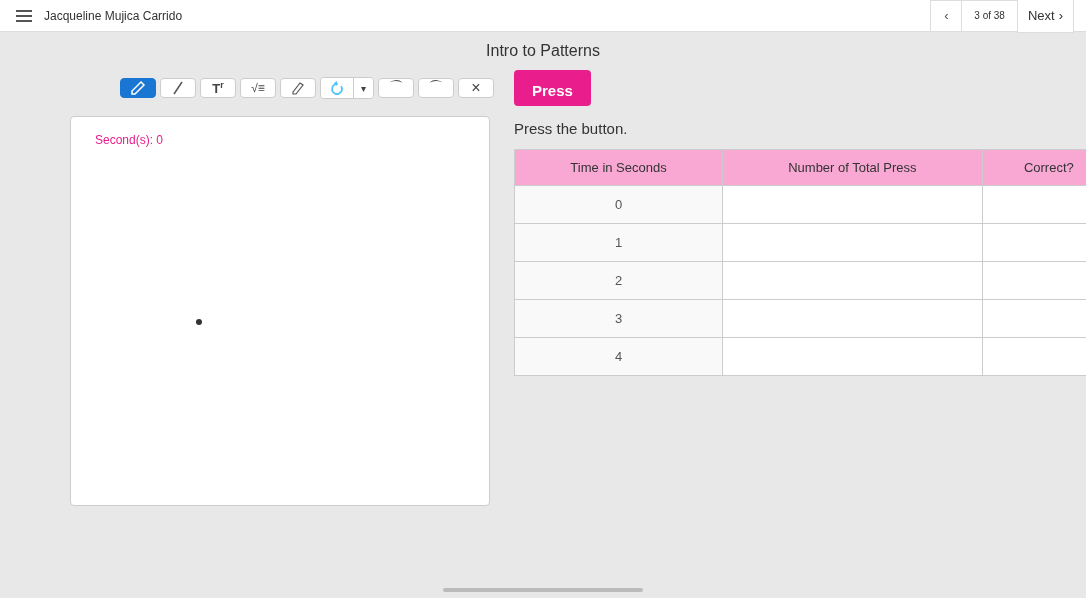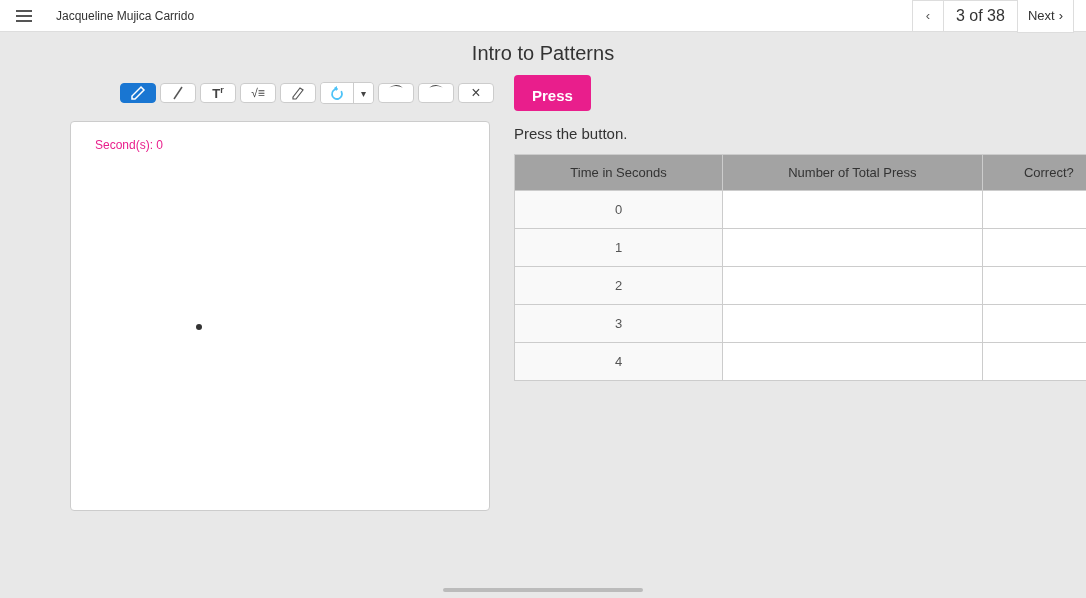--- a/index.html
+++ b/index.html
@@ -19,21 +19,21 @@
       justify-content: space-between;
       background: #fff;
       height: 32px;
       padding: 0 12px;
       border-bottom: 1px solid #ddd;
       position: relative;
     }
     .top-bar-left {
       display: flex;
       align-items: center;
-      gap: 20px;
+      gap: 8px;
     }
     .hamburger {
       display: flex;
       flex-direction: column;
       gap: 3px;
       cursor: pointer;
       padding: 4px;
     }
     .hamburger span {
       display: block;
@@ -60,21 +60,21 @@
       cursor: pointer;
       color: #555;
       border: 1px solid #ddd;
       background: #fff;
     }
     .page-count {
       height: 32px;
       display: flex;
       align-items: center;
       padding: 0 12px;
-      font-size: 16px;
+      font-size: 10px;
       color: #333;
       border-top: 1px solid #ddd;
       border-bottom: 1px solid #ddd;
     }
     .nav-next-label {
       display: flex;
       align-items: center;
       padding: 16px 10px;
       height: 32px;
       font-size: 13px;
@@ -85,21 +85,21 @@
     }
 
     
     .main-content {
       padding: 10px 20px 10px 20px;
       display: flex;
       flex-direction: column;
       align-items: center;
     }
     .page-title {
-      font-size: 20px;
+      font-size: 16px;
       color: #333;
       margin-bottom: 10px;
       font-weight: 400;
     }
 
     
     .toolbar {
       display: flex;
       align-items: center;
       gap: 4px;
@@ -184,21 +184,21 @@
       margin-top: 4px;
     }
 
     
     .data-table {
       border-collapse: collapse;
       width: 100%;
       background: #fff;
     }
     .data-table th {
-      background: #a3a3a3;
+      background: #f9a8d4;
       border: 1px solid #ccc;
       padding: 10px 16px;
       font-size: 13px;
       font-weight: 500;
       color: #333;
       text-align: center;
     }
     .data-table td {
       border: 1px solid #ccc;
       padding: 10px 16px;

